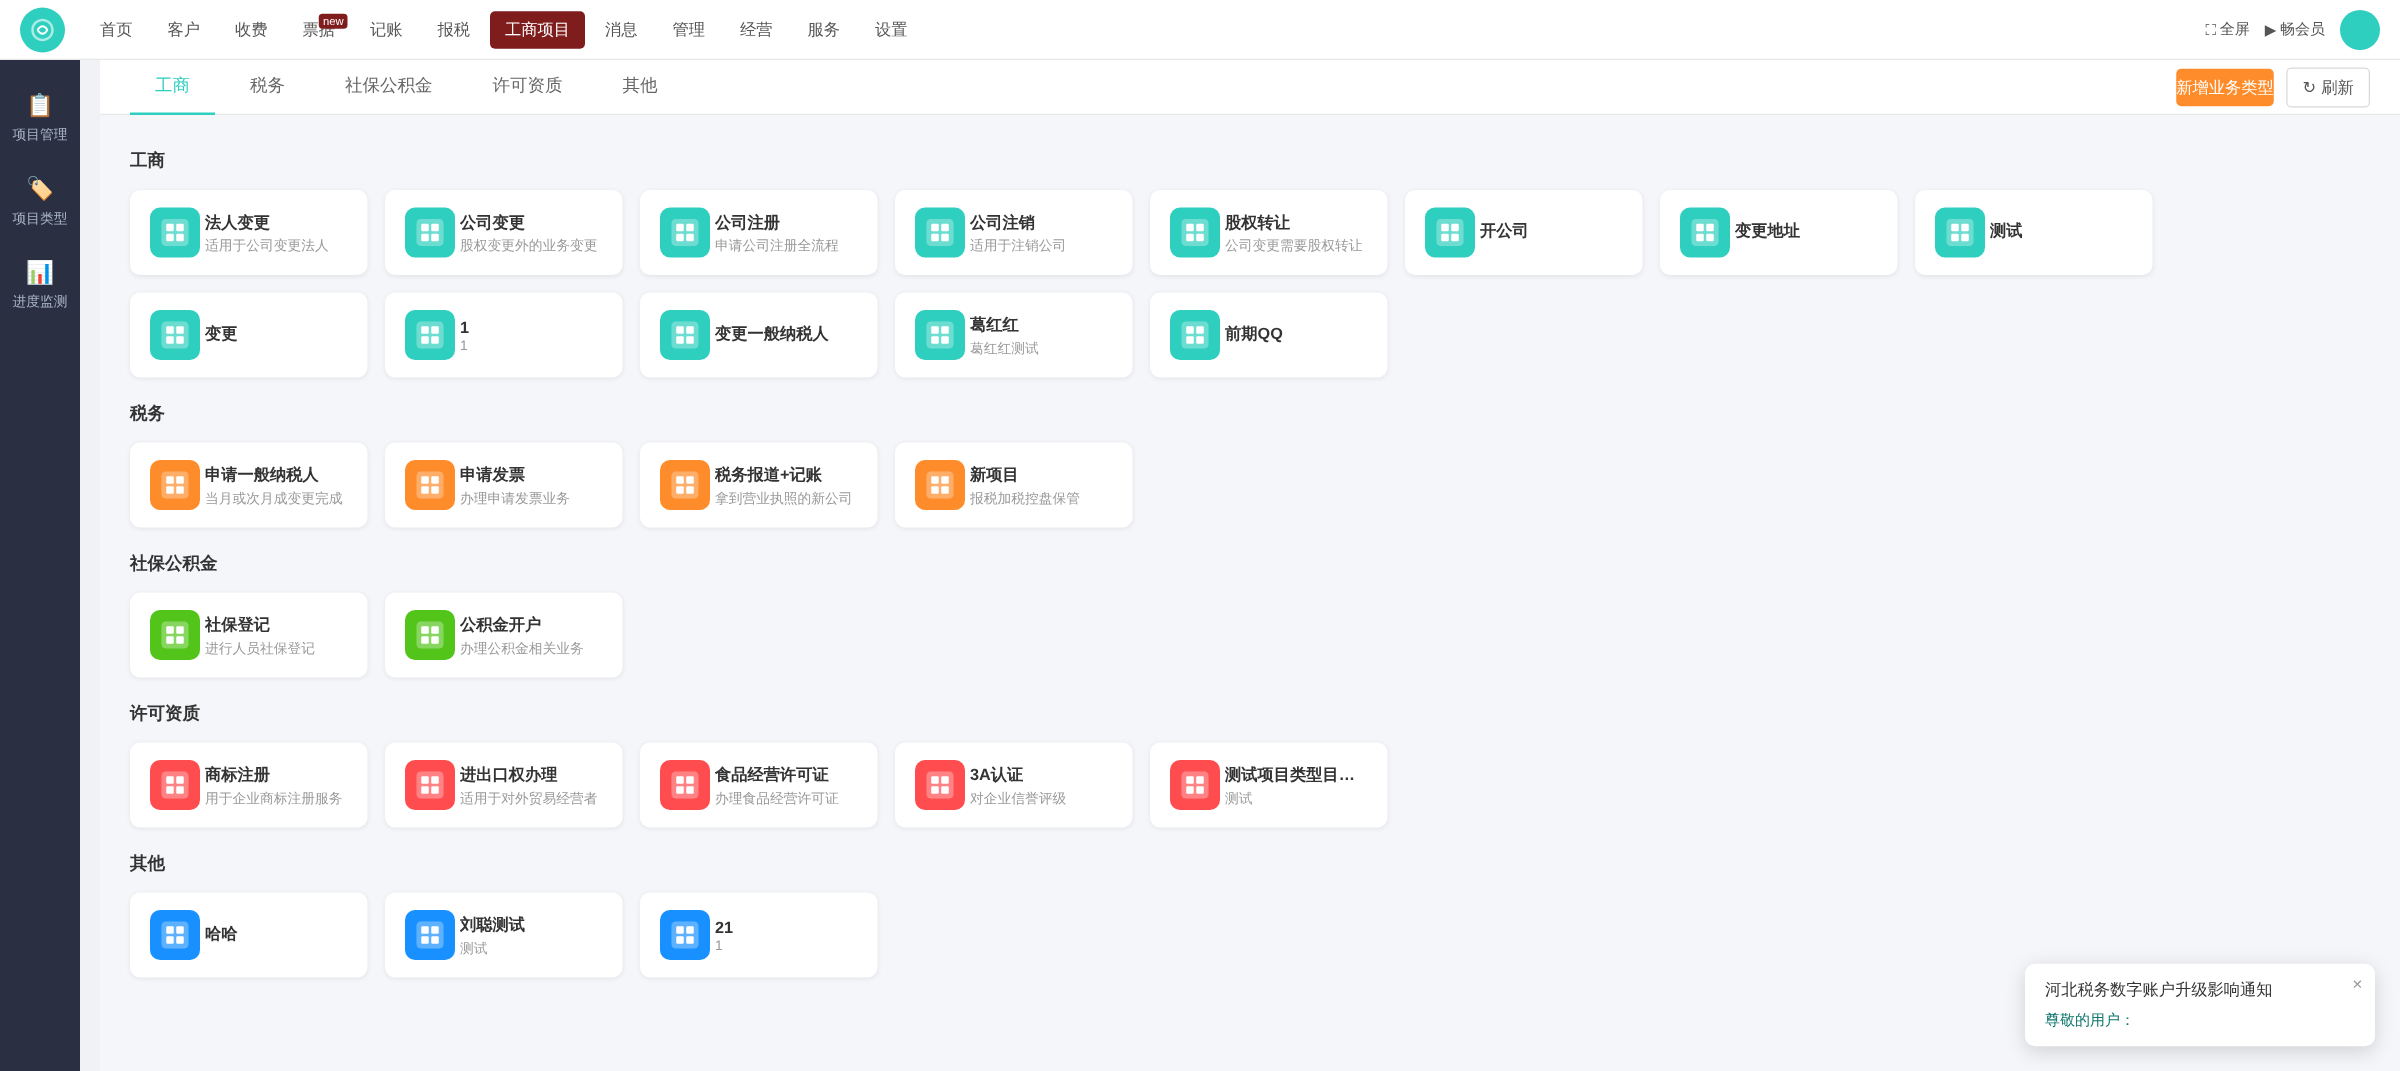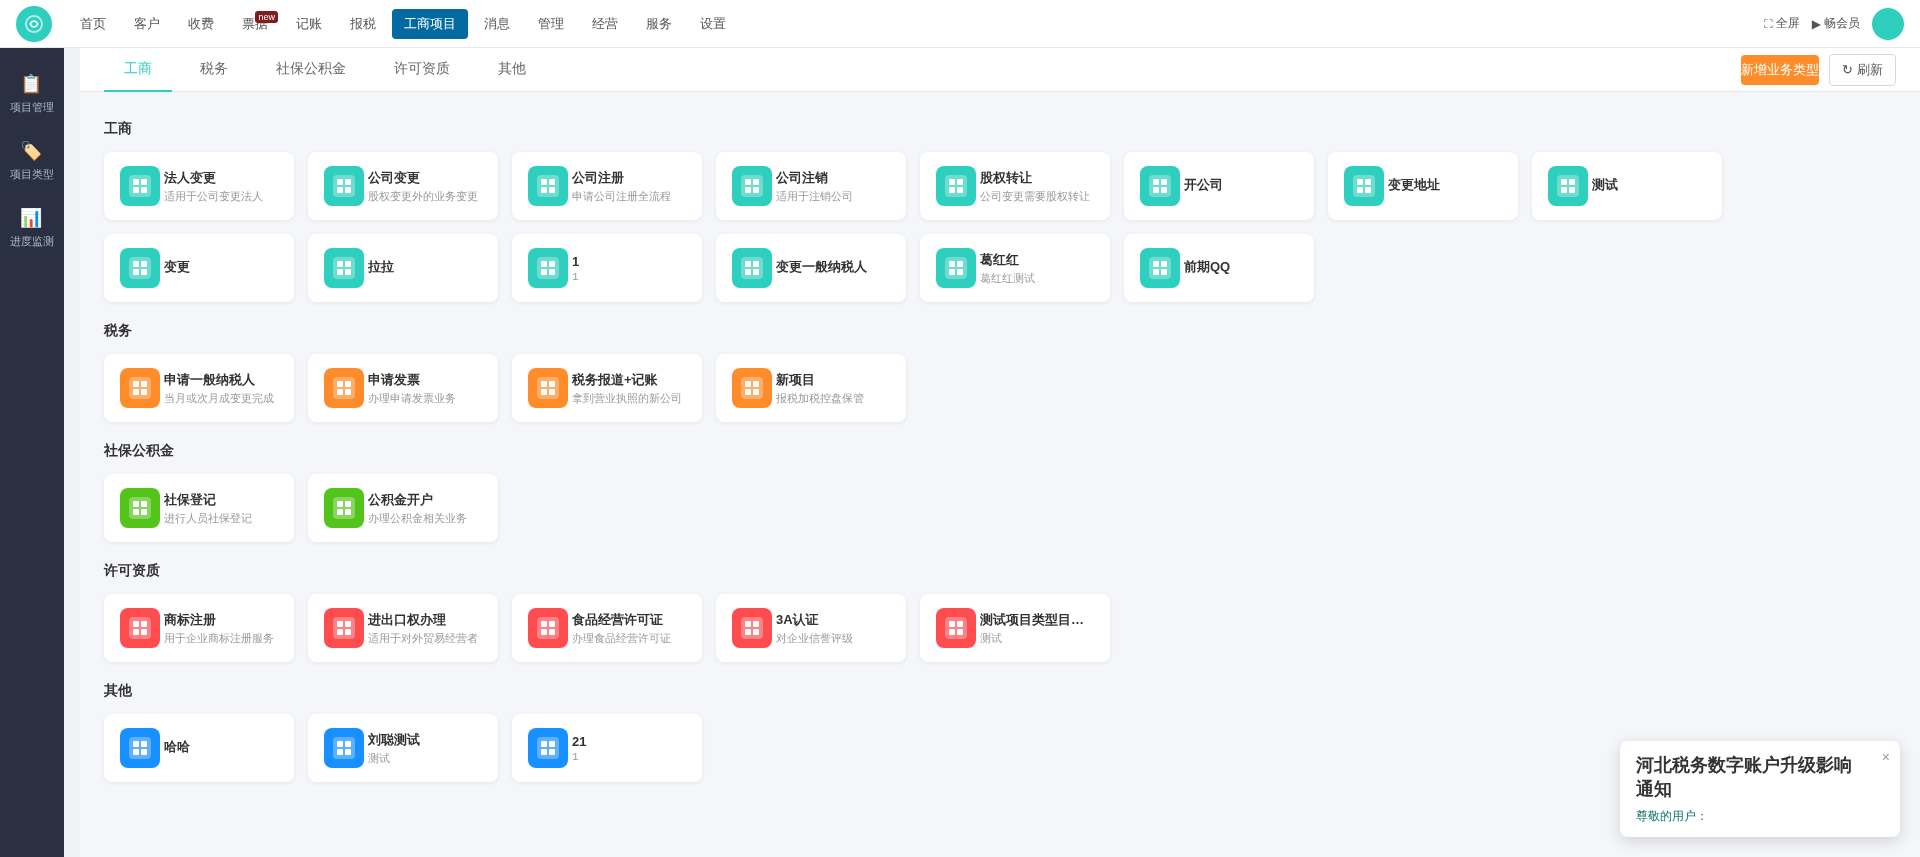--- a/index.html
+++ b/index.html
@@ -31,21 +31,21 @@
     }
     .nav-item {
       padding: 6px 12px;
       border-radius: 4px;
       cursor: pointer;
       font-size: 13px;
       color: #555;
       position: relative;
     }
     .nav-item.active {
-      background: #0369a1;
+      background: #7f1d1d;
       color: #fff;
       border-radius: 4px;
     }
     .nav-item .badge-new {
       position: absolute;
       top: 2px; right: 2px;
       background: #7f1d1d;
       color: white;
       font-size: 9px;
       padding: 1px 3px;
@@ -209,21 +209,20 @@
       white-space: nowrap;
       overflow: hidden;
       text-overflow: ellipsis;
     }
     .card-desc {
       font-size: 11px;
       color: #999;
       white-space: nowrap;
       overflow: hidden;
       text-overflow: ellipsis;
-      font-family: Liberation Mono, monospace;
     }
 
     
     .notification-popup {
       position: fixed;
       bottom: 20px;
       right: 20px;
       width: 280px;
       background: white;
       border-radius: 8px;
@@ -233,22 +232,22 @@
       color: #333;
     }
     .notification-close {
       position: absolute;
       top: 8px; right: 10px;
       cursor: pointer;
       font-size: 14px;
       color: #999;
     }
     .notification-title {
-      font-size: 18px;
-      font-weight: 700;
+      font-size: 13px;
+      font-weight: 400;
       margin-bottom: 6px;
       padding-right: 20px;
     }
     .notification-body {
       font-size: 12px;
       color: #0f766e;
       line-height: 1.5;
     }
   </style>
 </head>
@@ -463,35 +462,20 @@
           <div class="card-icon teal">
             <svg width="22" height="22" viewBox="0 0 22 22">
               <rect width="22" height="22" rx="4" fill="white" opacity="0.3"></rect>
               <rect x="4" y="4" width="6" height="6" rx="1" fill="white"></rect>
               <rect x="12" y="4" width="6" height="6" rx="1" fill="white"></rect>
               <rect x="4" y="12" width="6" height="6" rx="1" fill="white"></rect>
               <rect x="12" y="12" width="6" height="6" rx="1" fill="white"></rect>
             </svg>
           </div>
           <div class="card-text">
-            <div class="card-title">拉拉</div>
-            <div class="card-desc"></div>
-          </div>
-        </div>
-        <div class="service-card">
-          <div class="card-icon teal">
-            <svg width="22" height="22" viewBox="0 0 22 22">
-              <rect width="22" height="22" rx="4" fill="white" opacity="0.3"></rect>
-              <rect x="4" y="4" width="6" height="6" rx="1" fill="white"></rect>
-              <rect x="12" y="4" width="6" height="6" rx="1" fill="white"></rect>
-              <rect x="4" y="12" width="6" height="6" rx="1" fill="white"></rect>
-              <rect x="12" y="12" width="6" height="6" rx="1" fill="white"></rect>
-            </svg>
-          </div>
-          <div class="card-text">
             <div class="card-title">1</div>
             <div class="card-desc">1</div>
           </div>
         </div>
         <div class="service-card">
           <div class="card-icon teal">
             <svg width="22" height="22" viewBox="0 0 22 22">
               <rect width="22" height="22" rx="4" fill="white" opacity="0.3"></rect>
               <rect x="4" y="4" width="6" height="6" rx="1" fill="white"></rect>
               <rect x="12" y="4" width="6" height="6" rx="1" fill="white"></rect>

